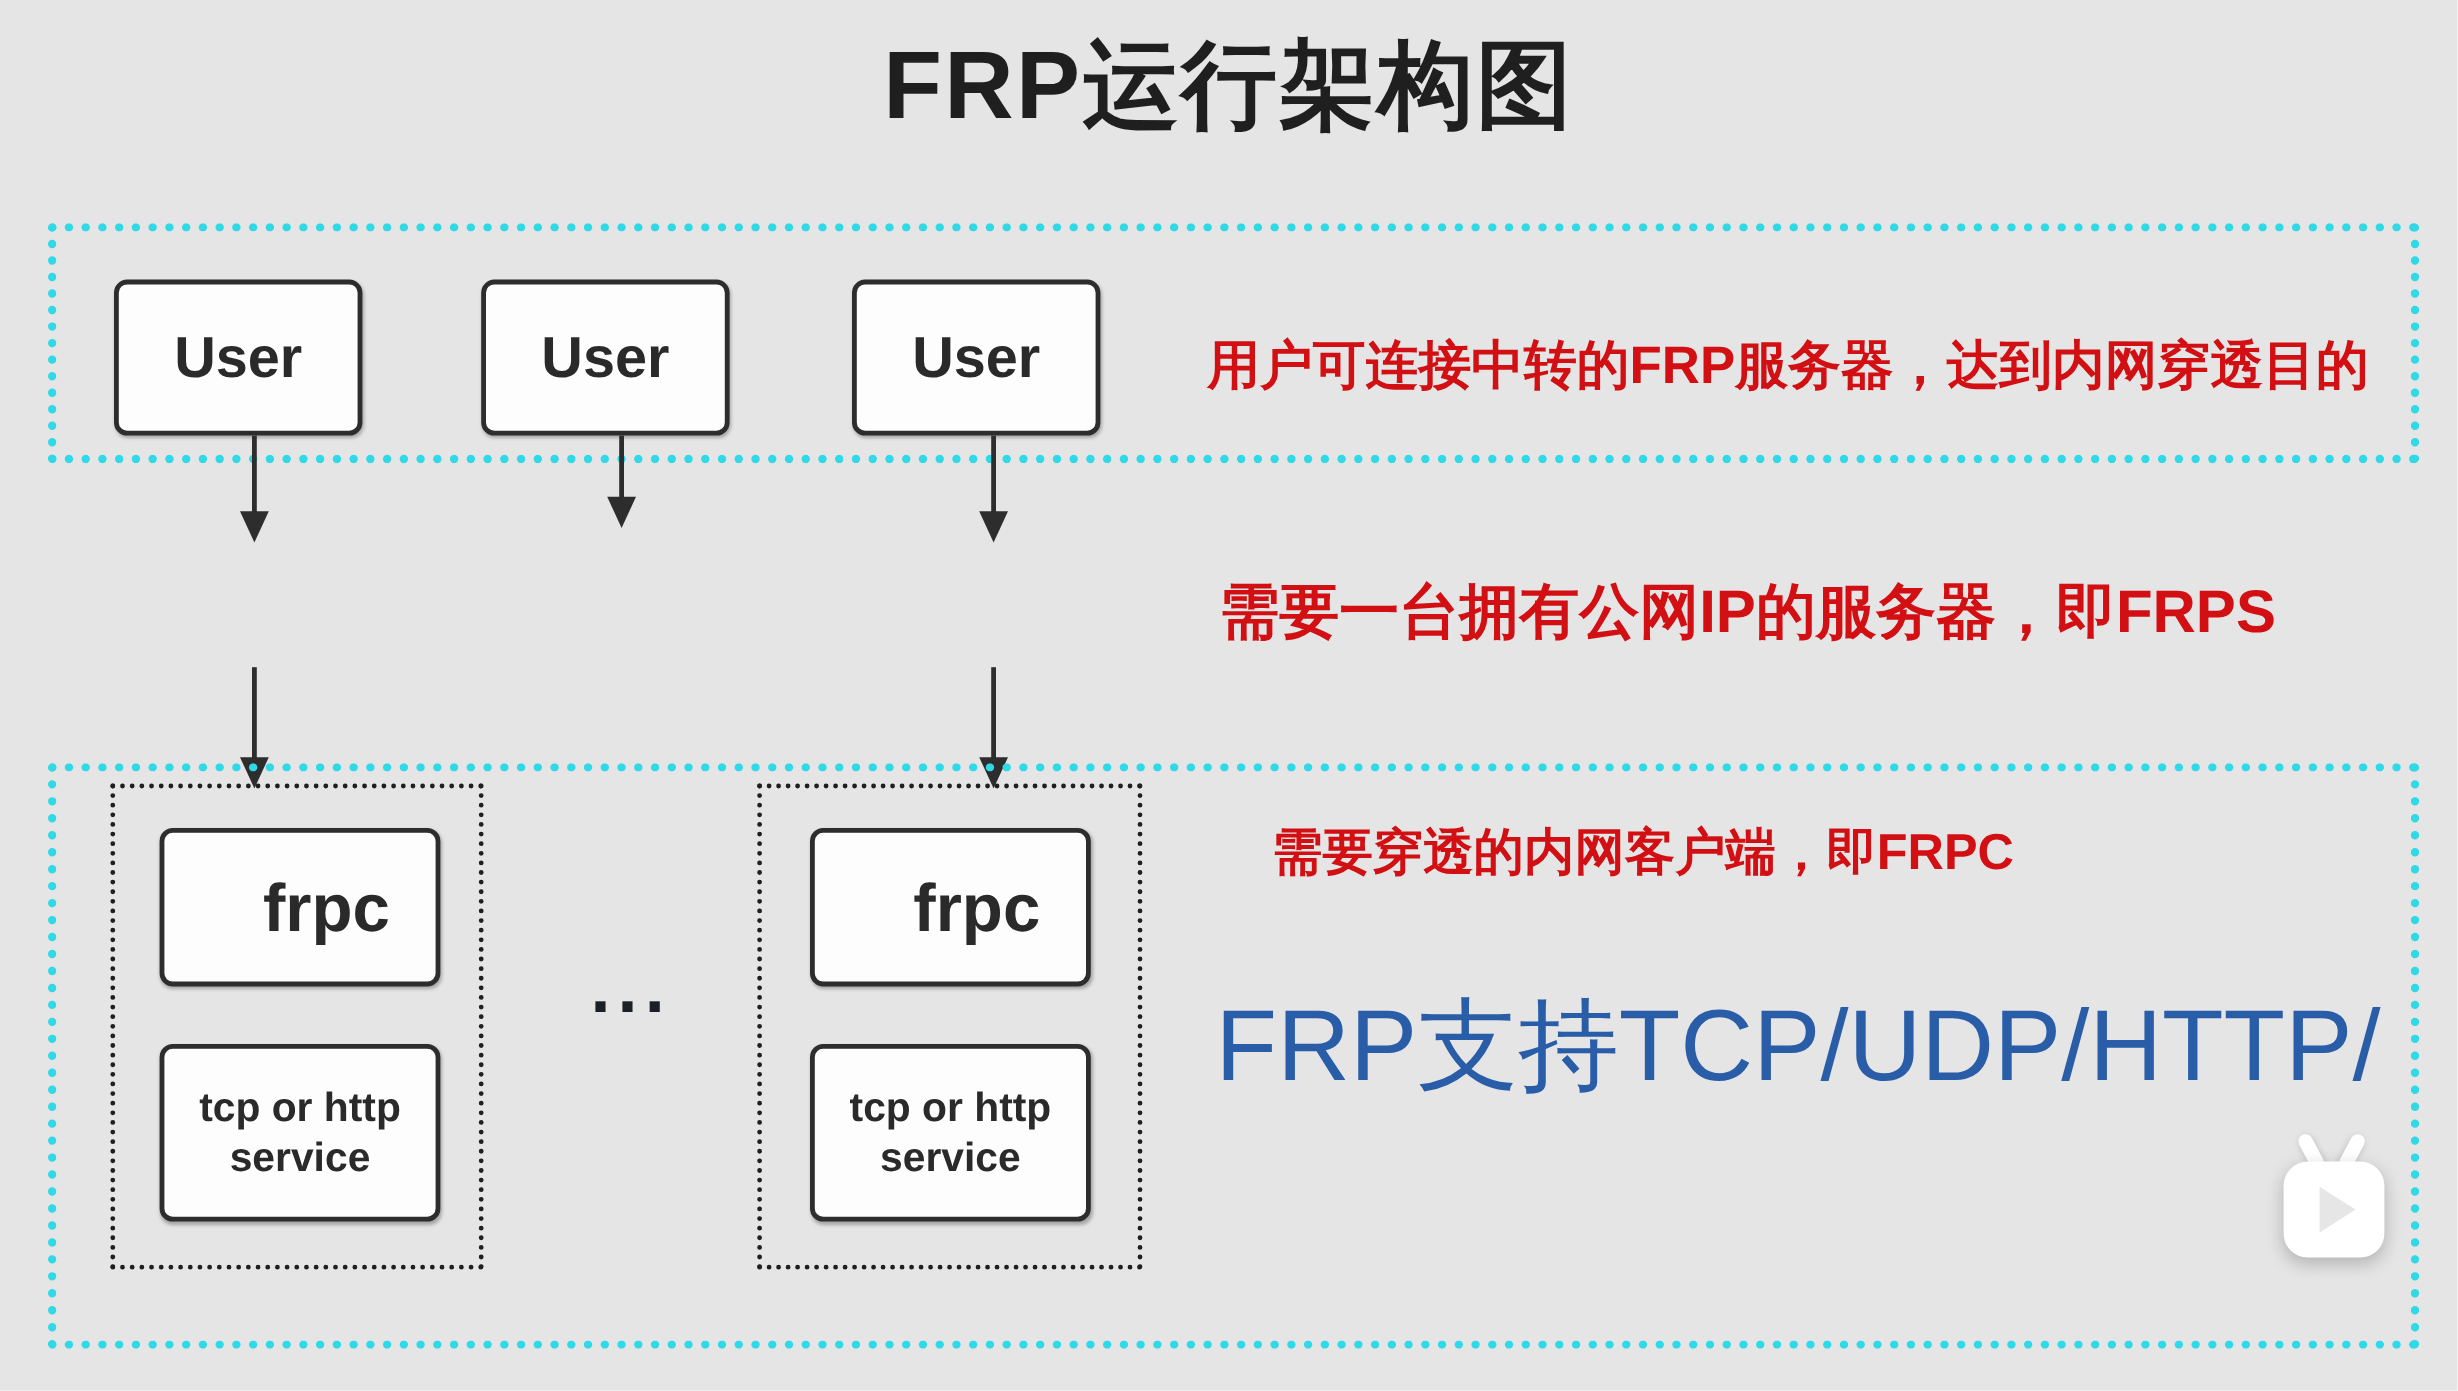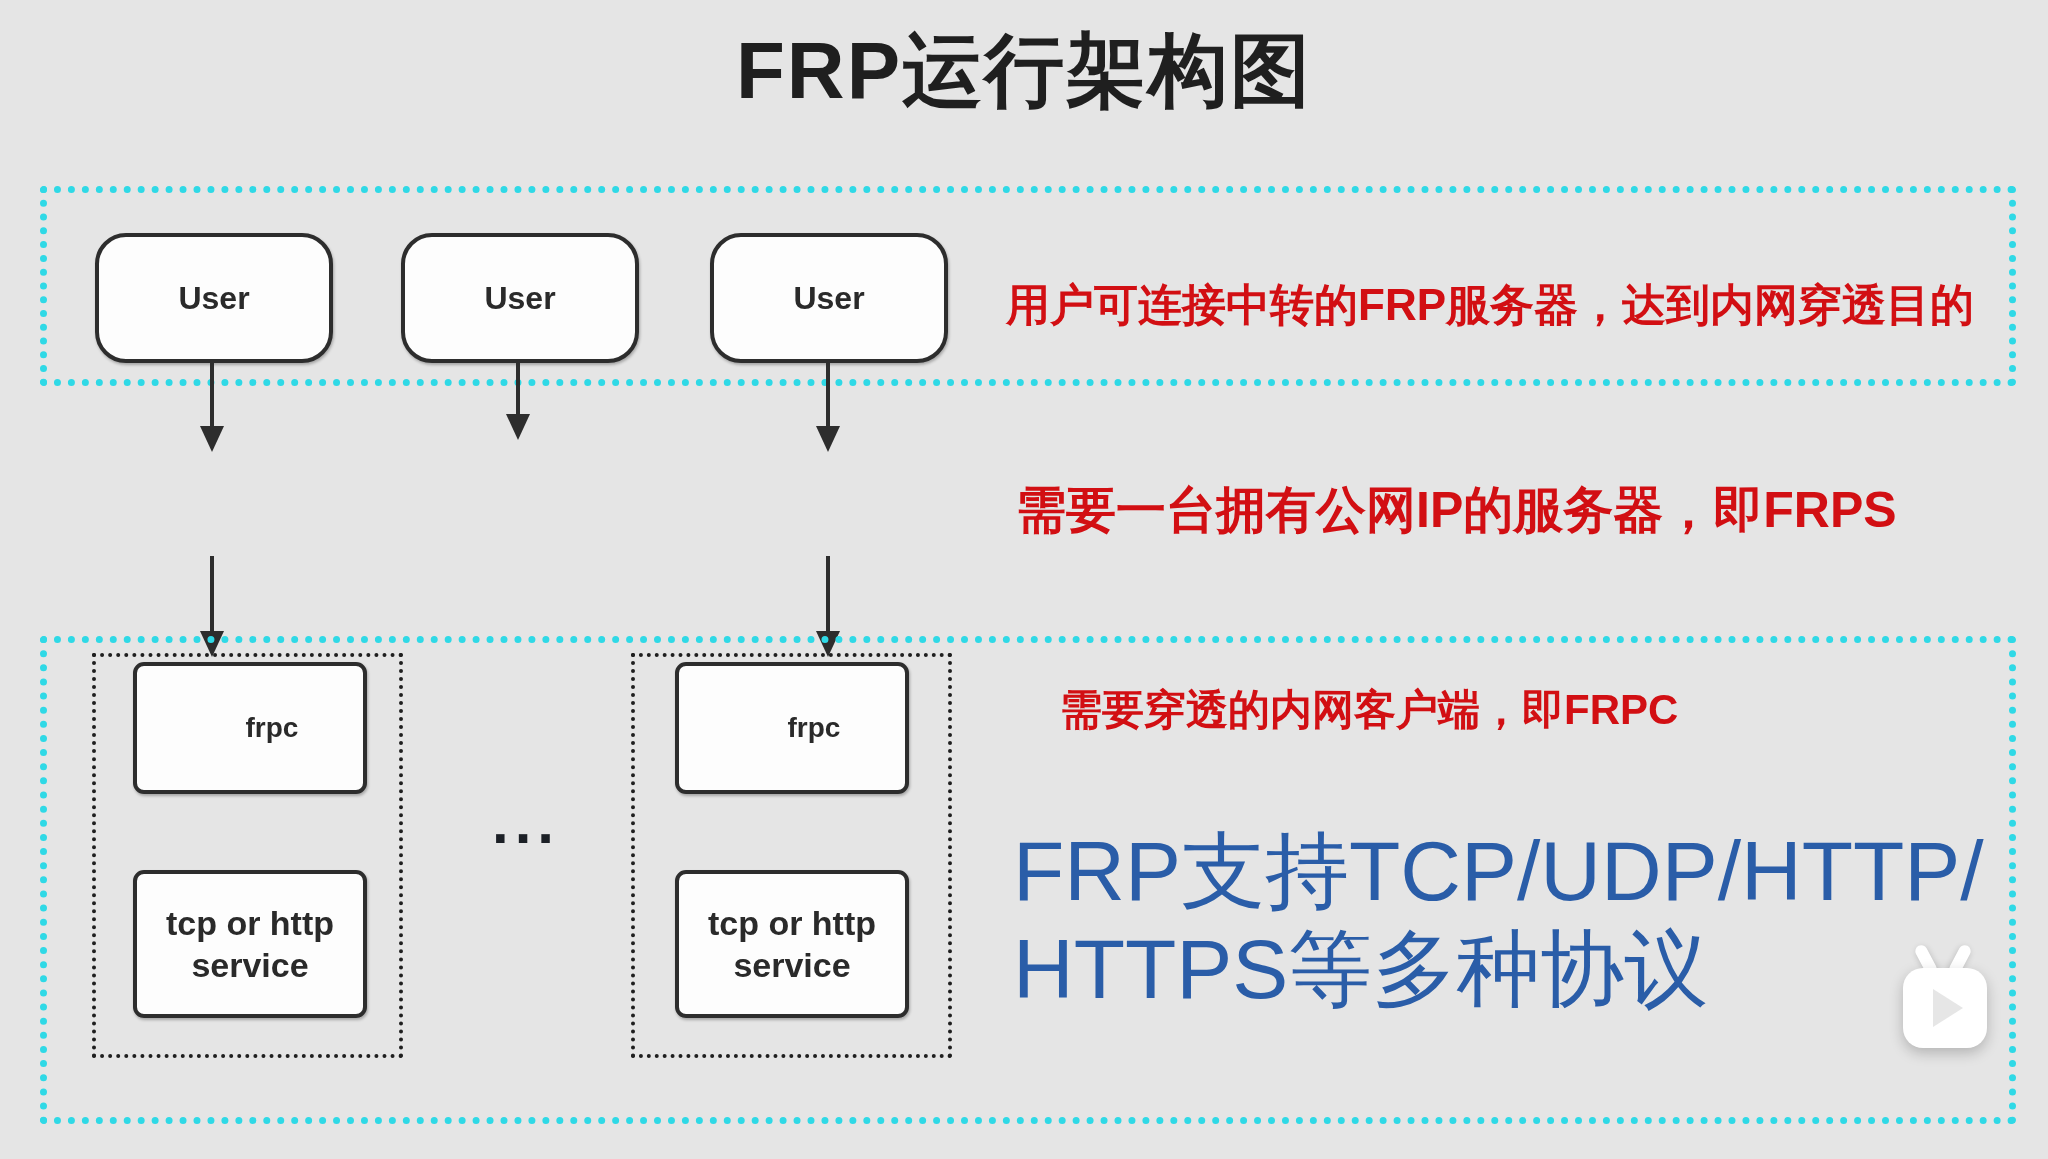--- a/index.html
+++ b/index.html
@@ -19,22 +19,22 @@
   .zone-bottom{left:40px;top:636px;width:1976px;height:488px;}
 
   
   .node-box{
     position:absolute;box-sizing:border-box;background:#fdfdfd;
     border:4px solid #2d2d2d;border-radius:11px;
     display:flex;align-items:center;justify-content:center;
     color:#2a2a2a;font-weight:bold;text-align:center;
     box-shadow:1px 2px 3px rgba(0,0,0,0.28);
   }
-  .user-box{width:238px;height:130px;top:233px;font-size:32px;border-radius:31px;}
-  .frpc-box{width:234px;height:132px;top:662px;font-size:28px;padding-left:44px;}
+  .user-box{width:207px;height:130px;top:233px;font-size:48px;}
+  .frpc-box{width:234px;height:132px;top:690px;font-size:56px;padding-left:44px;}
   .service-box{width:234px;height:148px;top:870px;font-size:34px;line-height:1.25;padding:4px;}
 
   
   .client-group{
     position:absolute;top:653px;height:405px;box-sizing:border-box;
     border:4px dotted #1f1f1f;
   }
 
   
   .ellipse{
@@ -144,21 +144,20 @@
   <div class="node-box service-box" style="left:675px;">
     <span>tcp or http service</span>
   </div>
 
   <div class="ellipsis-dots">...</div>
 
   <div class="note note-frpc">需要穿透的内网客户端，即FRPC</div>
 
   <div class="protocol-text">
     <div>FRP支持TCP/UDP/HTTP/</div>
-    <div>HTTPS等多种协议</div>
   </div>
 
   <div class="watermark">
     <div class="wm-ant wm-ant-l"></div>
     <div class="wm-ant wm-ant-r"></div>
     <div class="wm-body">
       <div class="wm-play"></div>
     </div>
   </div>
 

